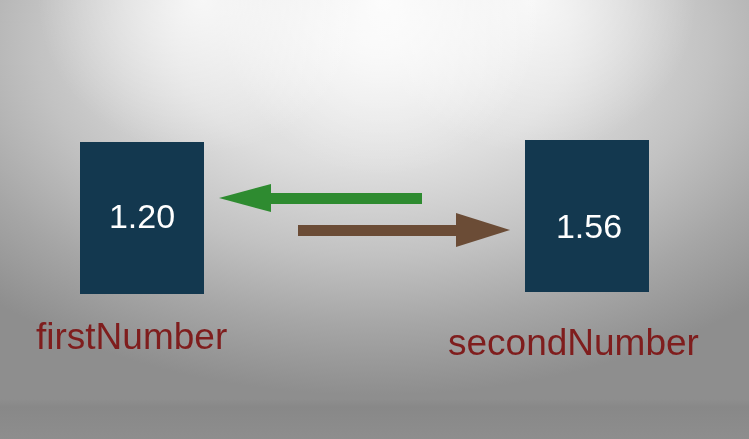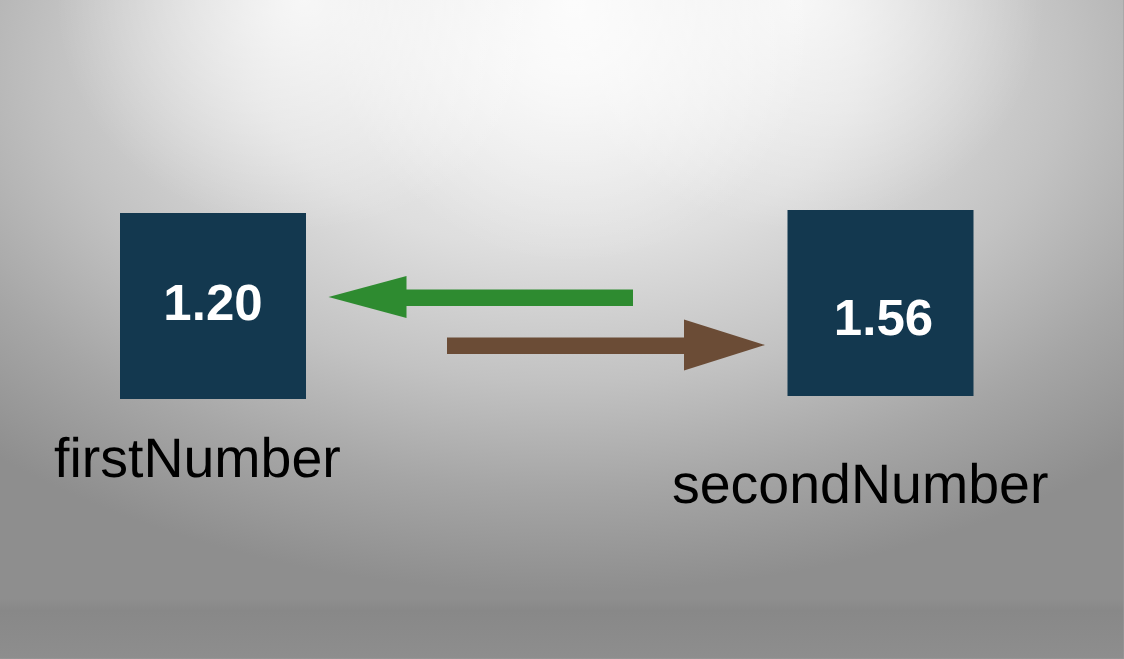--- a/index.html
+++ b/index.html
@@ -21,42 +21,42 @@
     }
     .floor {
       position: absolute;
       left: 0; right: 0; bottom: 0;
       height: 40px;
       background: linear-gradient(to bottom, rgba(120,120,120,0.0) 0%, rgba(125,125,125,0.35) 20%, rgba(140,140,140,0.2) 100%);
     }
     .value-box {
       position: absolute;
       width: 124px;
-      height: 124px;
+      height: 152px;
       background: #13384f;
       display: flex;
       align-items: center;
       justify-content: center;
       color: #ffffff;
       font-size: 34px;
       letter-spacing: 0px;
-      font-weight: bold;
     }
     #box-first { left: 80px; top: 142px; }
     #box-second { left: 525px; top: 140px; }
     #box-first .value-text { transform: translateY(-2px); }
     #box-second .value-text { transform: translate(2px, 10px); }
     .var-label {
       position: absolute;
-      color: #000000;
+      color: #7f1d1d;
       font-size: 37px;
       white-space: nowrap;
+      margin-top: 31px;
     }
     #label-first { left: 36px; top: 285px; }
-    #label-second { left: 448px; top: 302px; }
+    #label-second { left: 448px; top: 291px; }
     svg.arrows {
       position: absolute;
       left: 0; top: 0;
       width: 749px;
       height: 439px;
       pointer-events: none;
     }
   </style>
 </head>
 <body>

